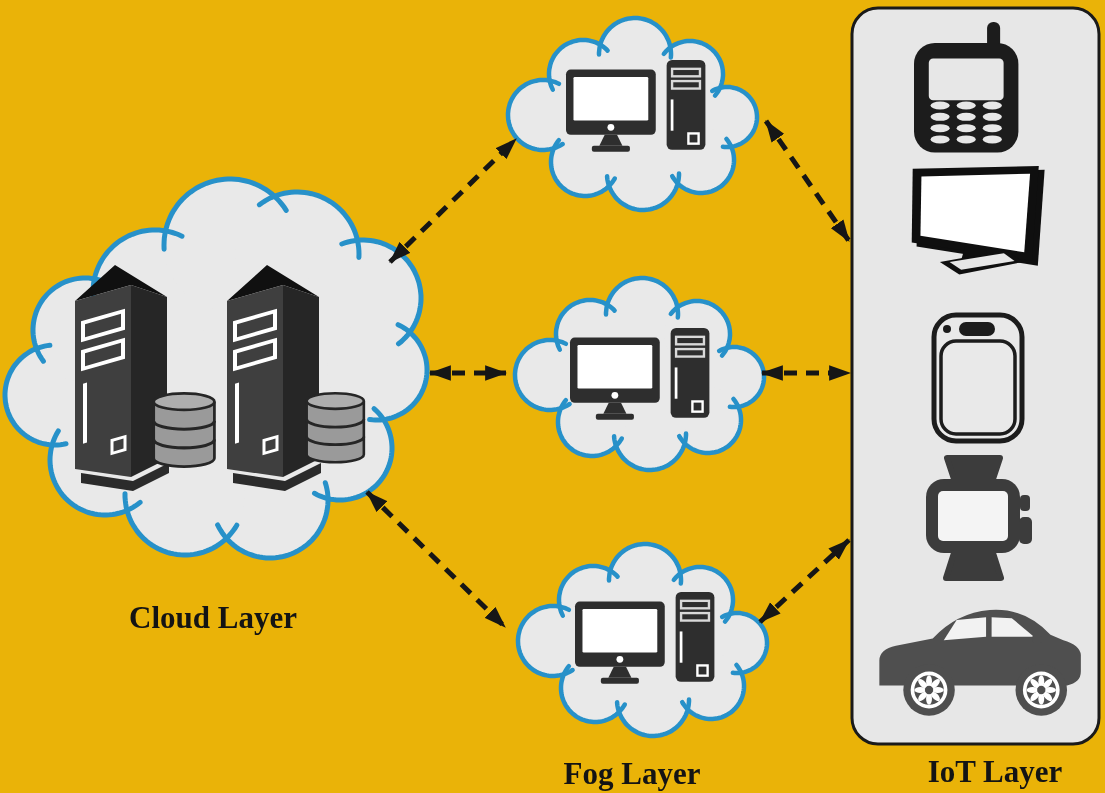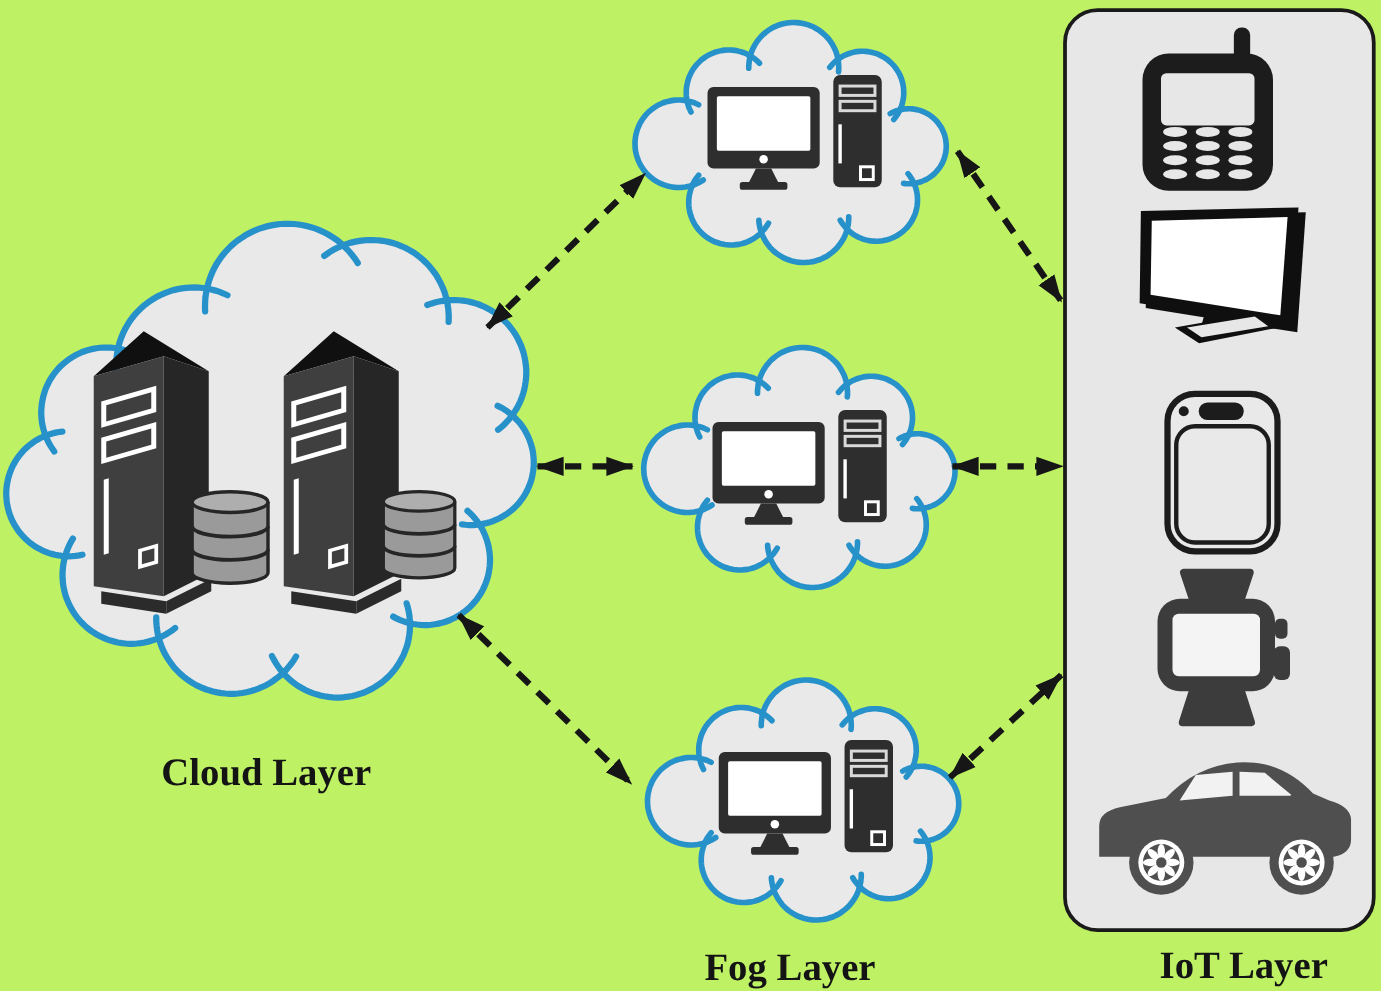--- a/index.html
+++ b/index.html
@@ -1,16 +1,16 @@
 <!DOCTYPE html>
 <html><head>
 <meta charset="utf-8">
 <style>
   html,body{margin:0;padding:0;background:#ffffff;}
-  .stage{position:relative;width:1105px;height:793px;background:#bef264;overflow:hidden;}
+  .stage{position:relative;width:1105px;height:793px;background:#eab308;overflow:hidden;}
   svg{display:block;}
   text.layer-label{font-family:"Liberation Serif", serif;font-weight:bold;font-size:31px;fill:#141414;}
 </style>
 </head>
 <body>
 
 <div class="stage">
 <svg width="1105" height="793" viewBox="0 0 1105 793">
   <defs>
     <marker id="ah" viewBox="0 0 20 14" refX="19" refY="7" markerWidth="22" markerHeight="16" orient="auto-start-reverse" markerUnits="userSpaceOnUse">

